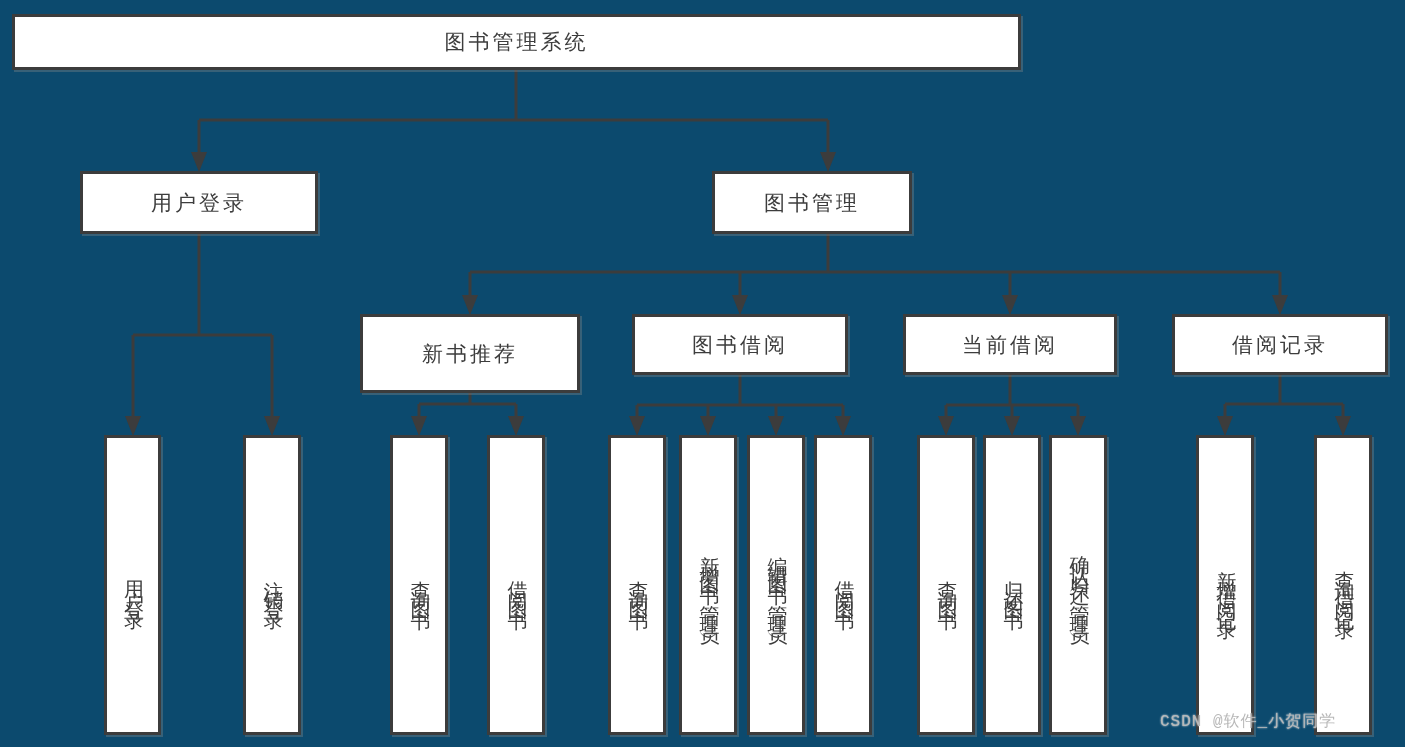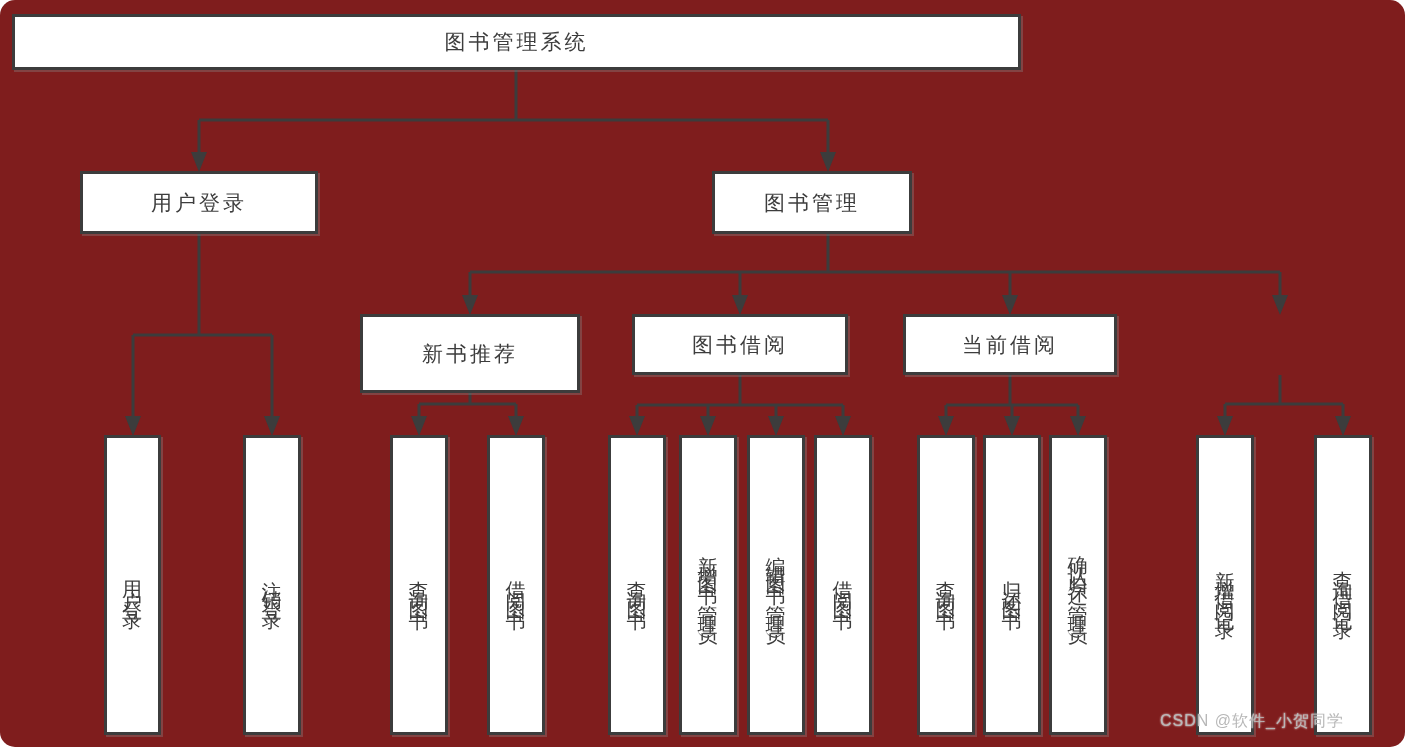--- a/index.html
+++ b/index.html
@@ -1,18 +1,18 @@
 <!DOCTYPE html>
 <html><head>
 <meta charset="utf-8">
 <style>
   html,body{margin:0;padding:0;background:#ffffff;}
   .canvas{
-    position:relative;width:1405px;height:747px;background:#7f1d1d;
-    font-family:Liberation Sans, sans-serif;color:#3d3d3d;overflow:hidden;border-radius:15px;
+    position:relative;width:1405px;height:747px;background:#0c4a6e;
+    font-family:Liberation Mono, monospace;color:#3d3d3d;overflow:hidden;
   }
   .connectors{position:absolute;left:0;top:0;z-index:1;}
   .node{
     position:absolute;background:#ffffff;border:3px solid #3c3c3c;
     box-sizing:border-box;display:flex;align-items:center;justify-content:center;
     z-index:2;box-shadow:2px 2px 0 rgba(140,140,140,.35);
   }
   .hnode span{font-size:21px;letter-spacing:3px;color:#3d3d3d;white-space:nowrap;}
   .vnode span{
     writing-mode:vertical-rl;text-orientation:mixed;
@@ -73,20 +73,23 @@
 
   <div class="node hnode" style="left:360px;top:314px;width:220px;height:79px">
     <span>新书推荐</span>
   </div>
   <div class="node hnode" style="left:903px;top:314px;width:214px;height:61px">
     <span>当前借阅</span>
   </div>
   <div class="node hnode" style="left:632px;top:314px;width:216px;height:61px">
     <span>图书借阅</span>
   </div>
+  <div class="node hnode" style="left:1172px;top:314px;width:216px;height:61px">
+    <span>借阅记录</span>
+  </div>
 
   <div class="node vnode" style="left:104px;top:435px;width:57px;height:300px">
     <span>用户登录</span>
   </div>
   <div class="node vnode" style="left:243px;top:435px;width:58px;height:300px">
     <span>注销登录</span>
   </div>
 
   <div class="node vnode" style="left:390px;top:435px;width:58px;height:300px">
     <span>查询图书</span>

